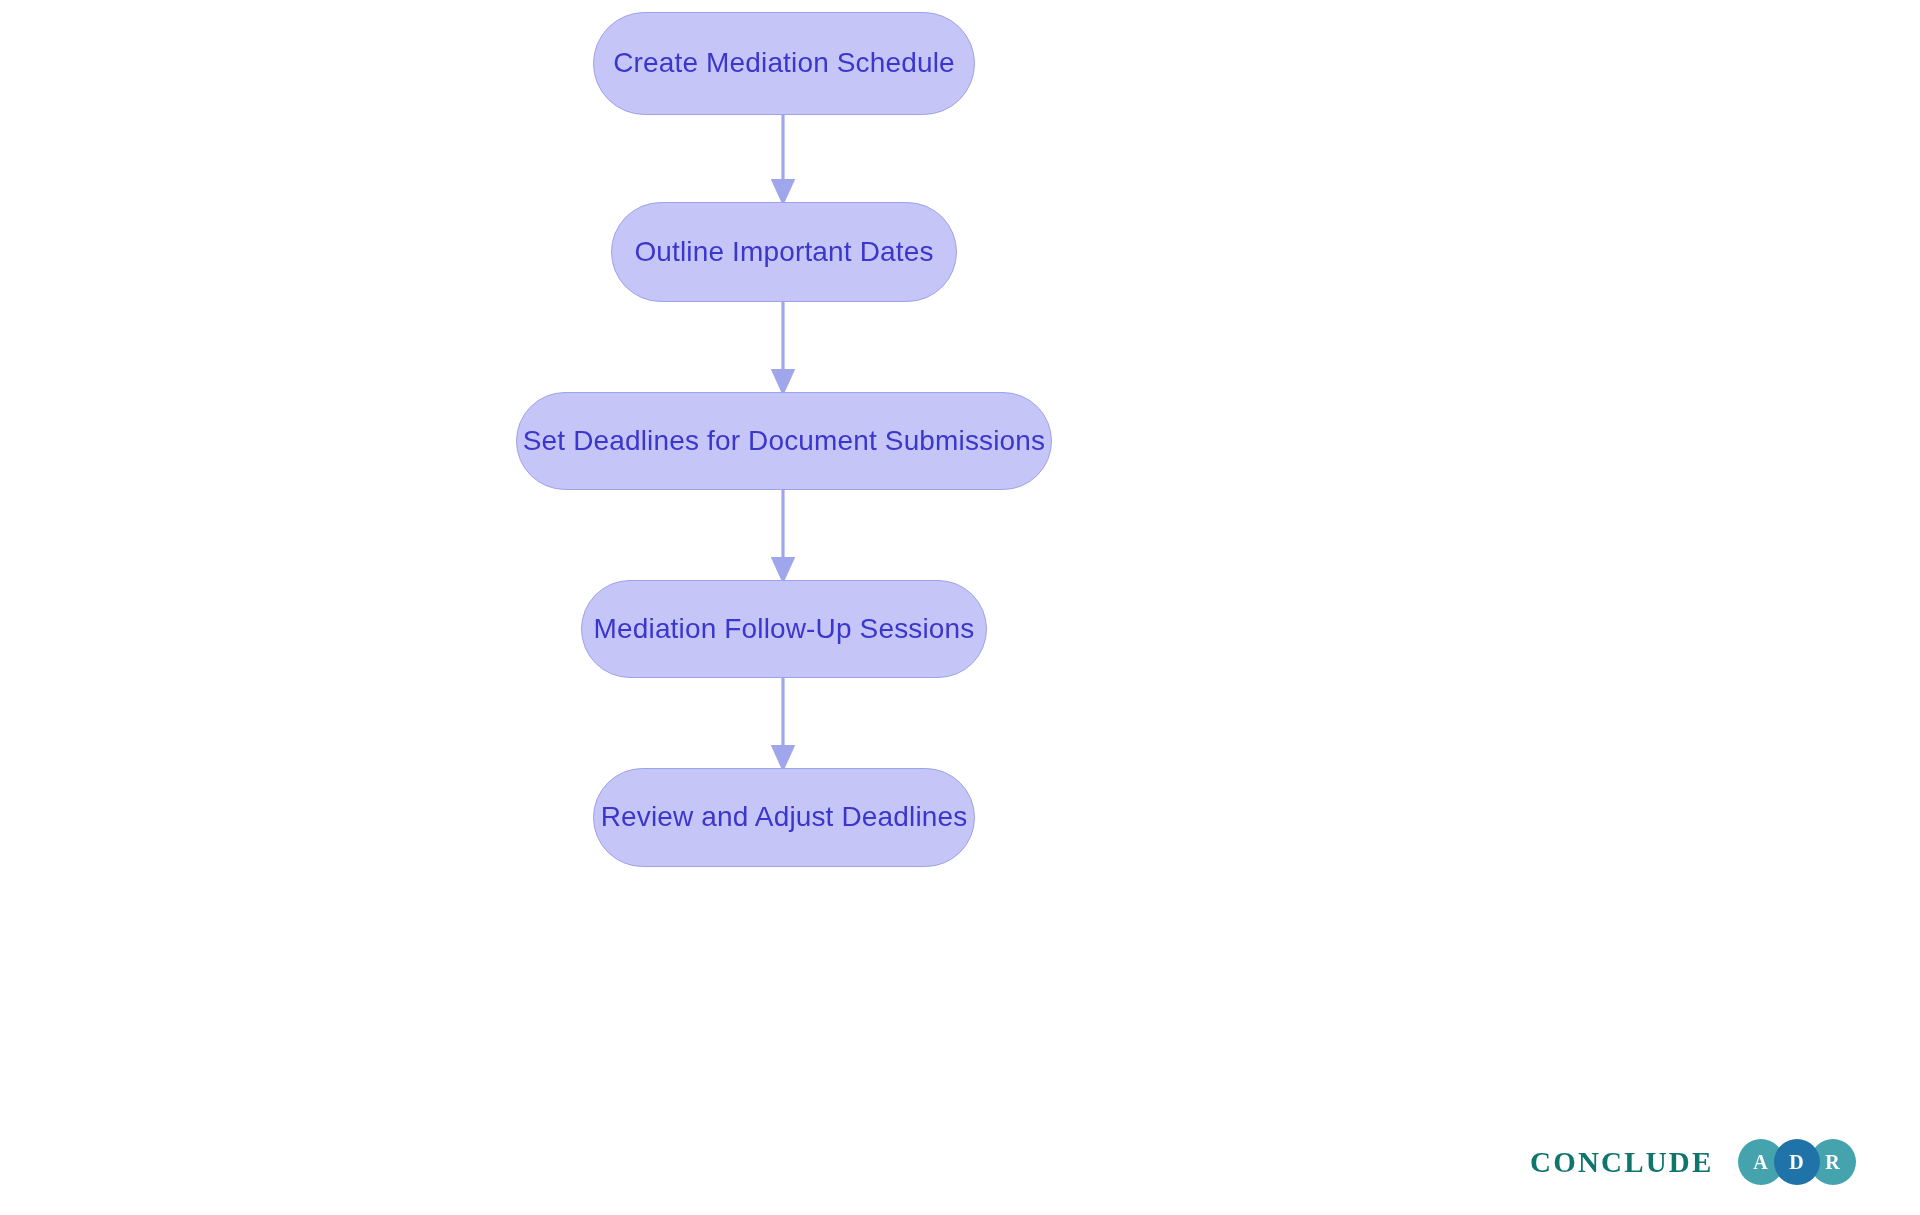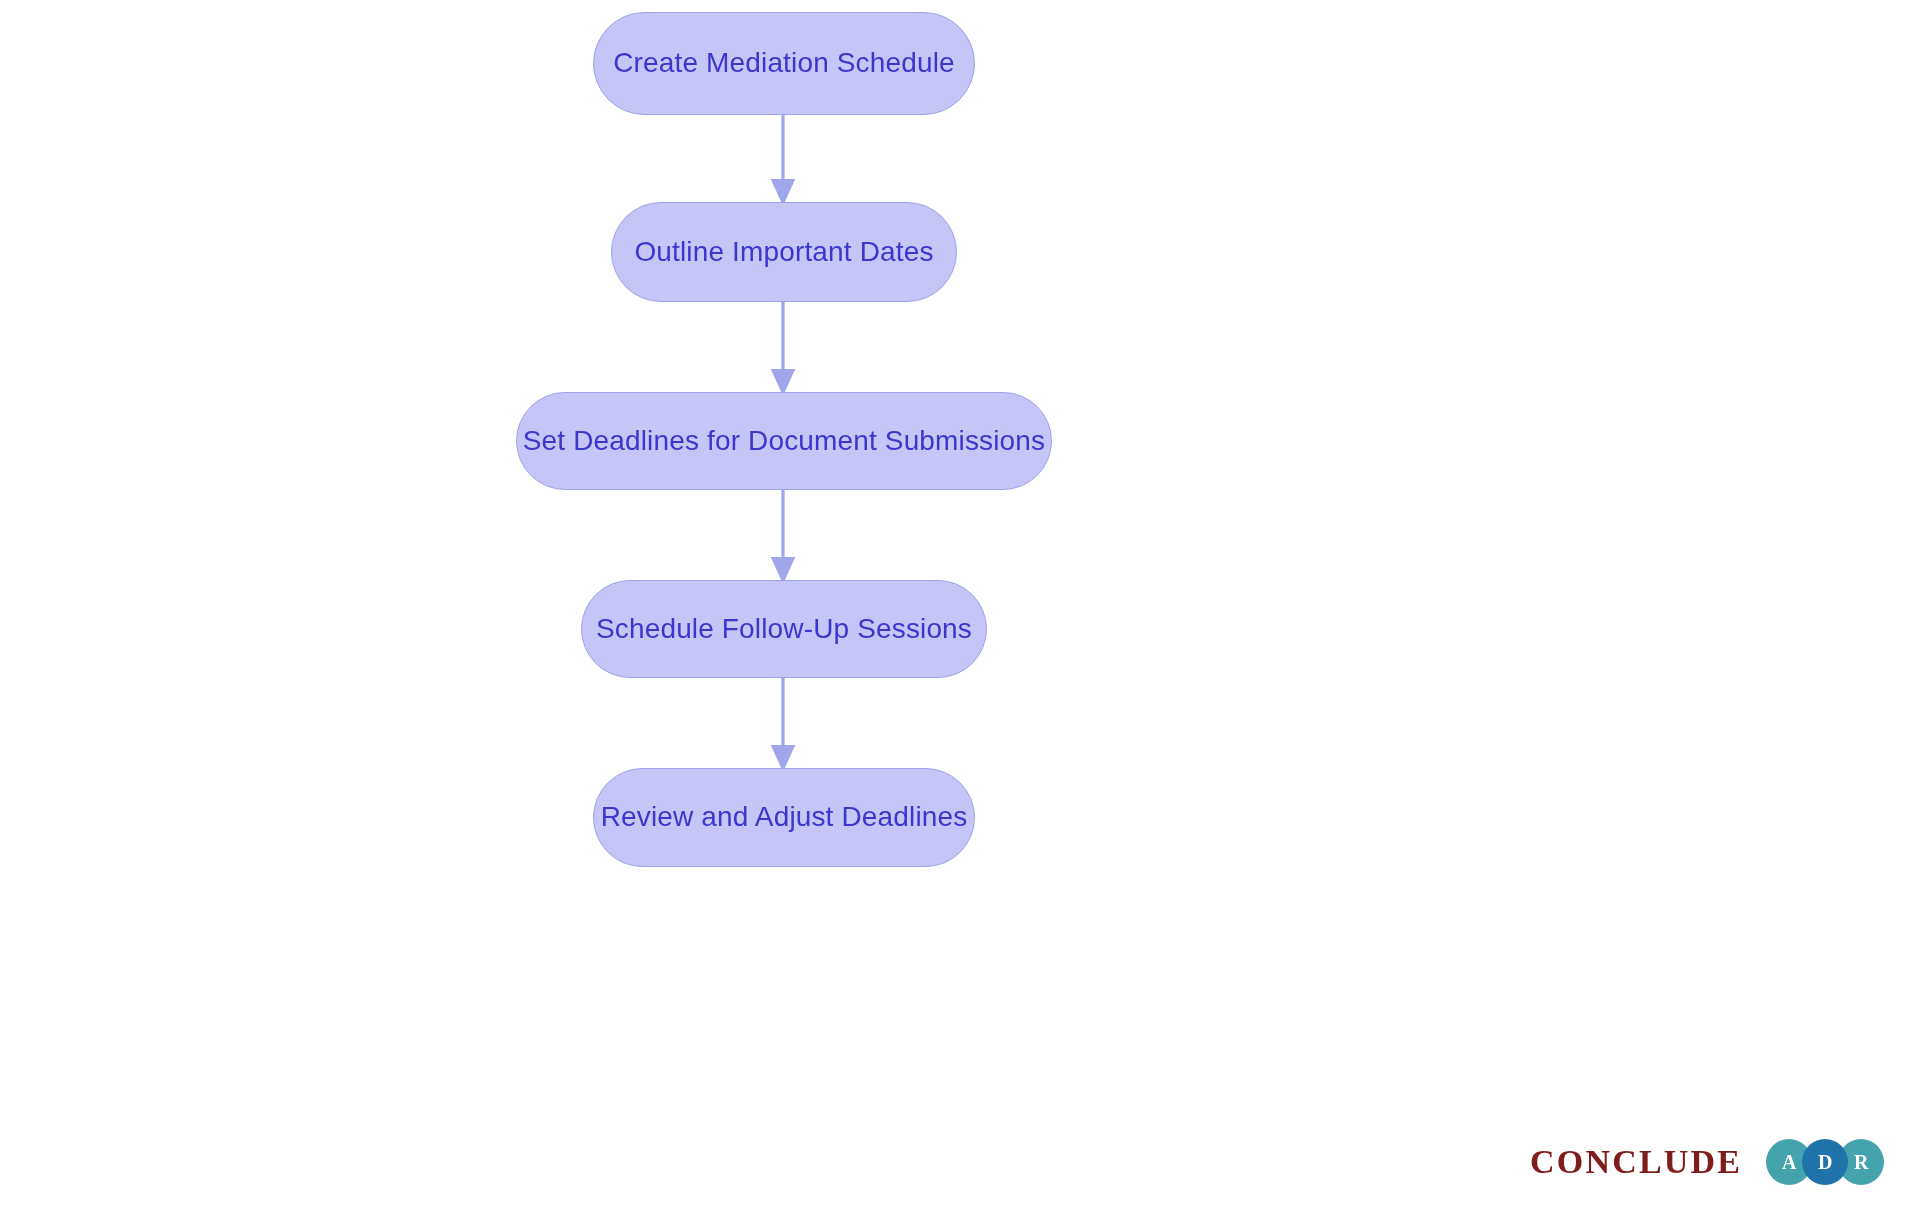--- a/index.html
+++ b/index.html
@@ -61,23 +61,23 @@
   #brand-logo {
     position: absolute;
     left: 1530px;
     top: 1139px;
     display: flex;
     align-items: center;
     gap: 0px;
   }
   #brand-wordmark {
     font-family: "Liberation Serif", "DejaVu Serif", serif;
-    font-size: 34px;
+    font-size: 29px;
     font-weight: 700;
-    color: #7f1d1d;
+    color: #0f766e;
     letter-spacing: 2.2px;
     margin-right: 24px;
     white-space: nowrap;
     user-select: none;
   }
   .logo-circles {
     position: relative;
     display: flex;
     align-items: center;
     height: 46px;
@@ -126,21 +126,21 @@
 
   <div class="node" id="node-n2" style="left:611px; top:202px; width:346px; height:100px;">
     <span class="node-label">Outline Important Dates</span>
   </div>
 
   <div class="node" id="node-n3" style="left:516px; top:392px; width:536px; height:98px;">
     <span class="node-label">Set Deadlines for Document Submissions</span>
   </div>
 
   <div class="node" id="node-n4" style="left:581px; top:580px; width:406px; height:98px;">
-    <span class="node-label">Schedule Follow-Up Sessions</span>
+    <span class="node-label">Mediation Follow-Up Sessions</span>
   </div>
 
   <div class="node" id="node-n5" style="left:593px; top:768px; width:382px; height:99px;">
     <span class="node-label">Review and Adjust Deadlines</span>
   </div>
 
 </div>
 
 <div id="brand-logo">
   <span id="brand-wordmark">CONCLUDE</span>

